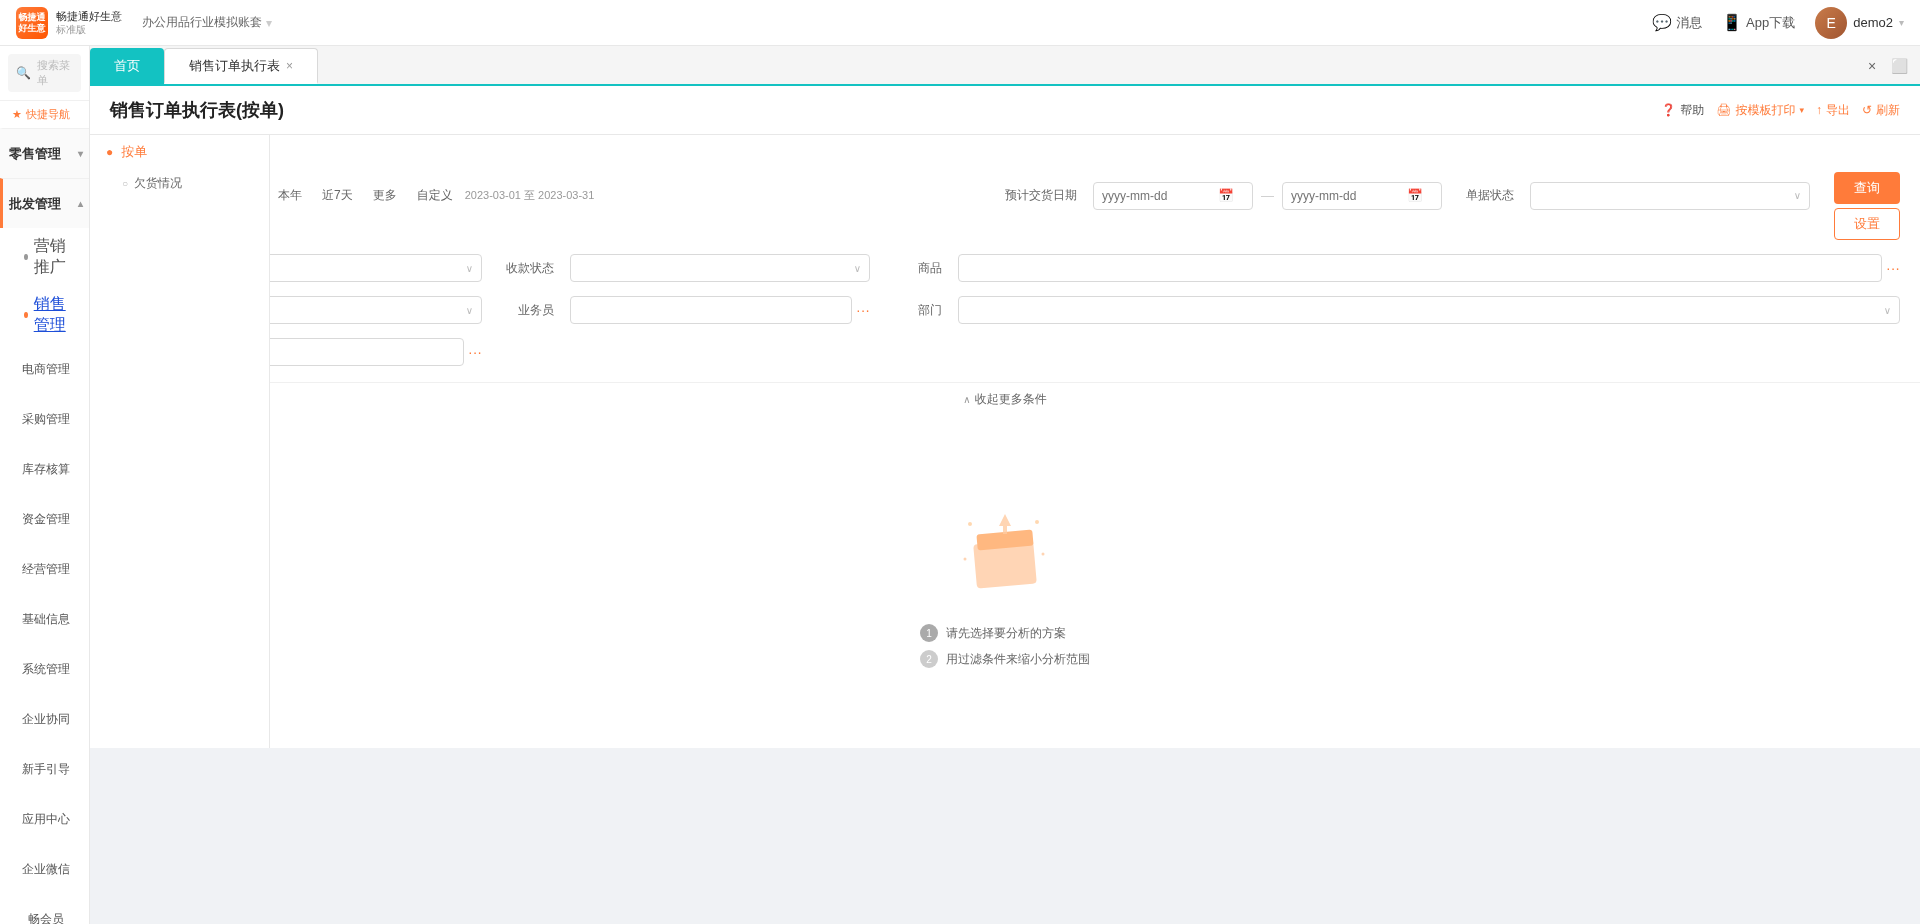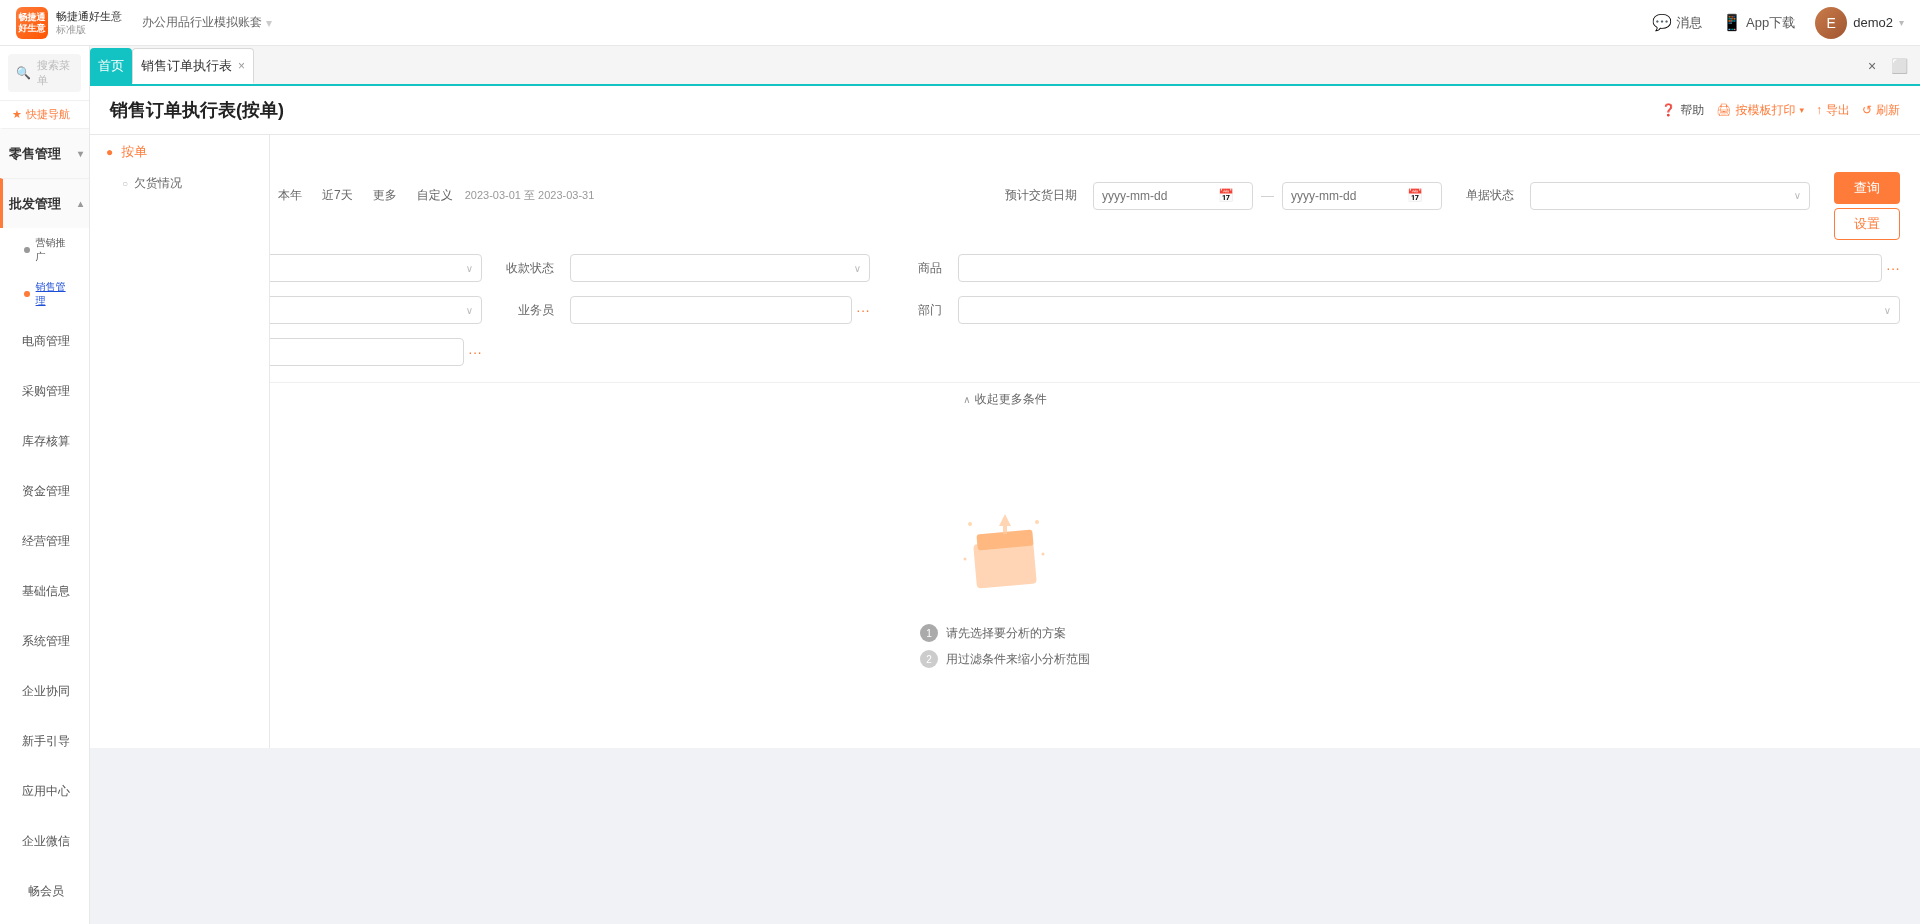--- a/index.html
+++ b/index.html
@@ -57,21 +57,21 @@
       padding: 0 0;
       position: fixed;
       top: 46px; left: 90px; right: 0;
       z-index: 98;
       border-bottom: 2px solid #13c2c2;
     }
     .tab-item {
       height: 36px;
       display: flex;
       align-items: center;
-      padding: 0 8px;
+      padding: 0 24px;
       font-size: 13px;
       cursor: pointer;
       position: relative;
       gap: 6px;
       border-top-left-radius: 4px;
       border-top-right-radius: 4px;
     }
     .tab-item.home-tab {
       color: #fff;
       background: #13c2c2;
@@ -152,21 +152,21 @@
     }
     .sidebar-nav-link {
       font-size: 11px;
       color: #ff7b3a;
       padding: 6px 12px;
       cursor: pointer;
       display: flex; align-items: center; gap: 4px;
     }
     .sub-menu-item {
       padding: 8px 16px;
-      font-size: 10px;
+      font-size: 16px;
       color: #555;
       cursor: pointer;
       display: flex; align-items: center; gap: 6px;
       padding-left: 24px;
     }
     .sub-menu-item.active { color: #1d4ed8; text-decoration: underline; }
     .dot-icon { width: 6px; height: 6px; border-radius: 50%; background: #ff7b3a; }
     .dot-icon-gray { width: 6px; height: 6px; border-radius: 50%; background: #999; }
     .expand-icon { font-size: 10px; color: #999; }
     

